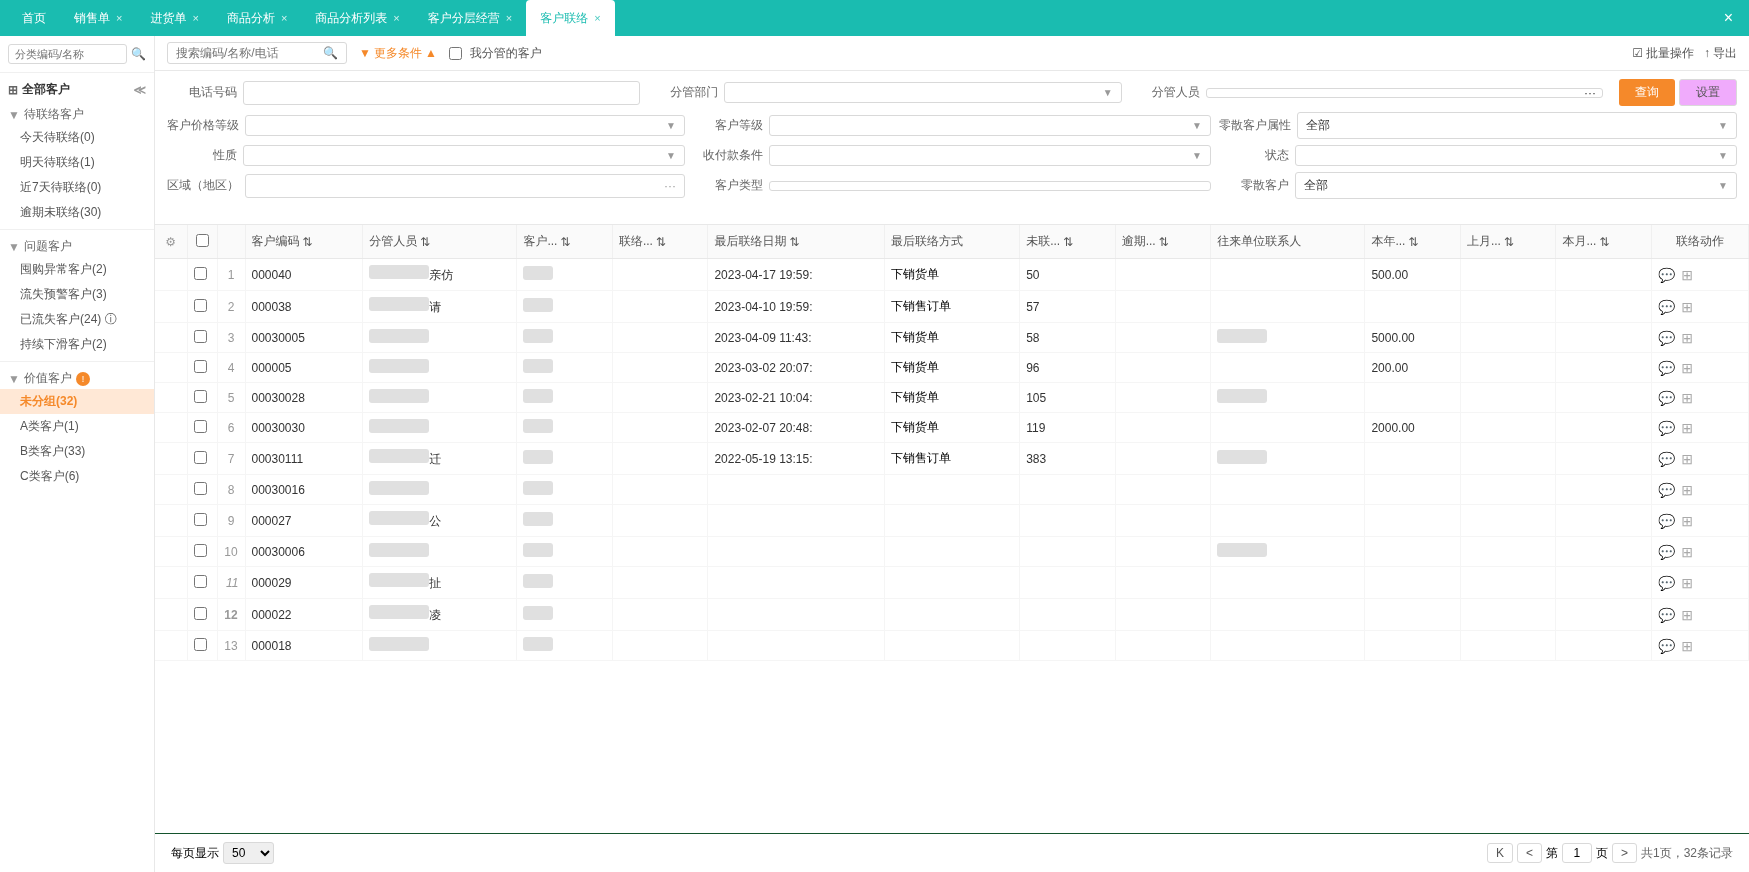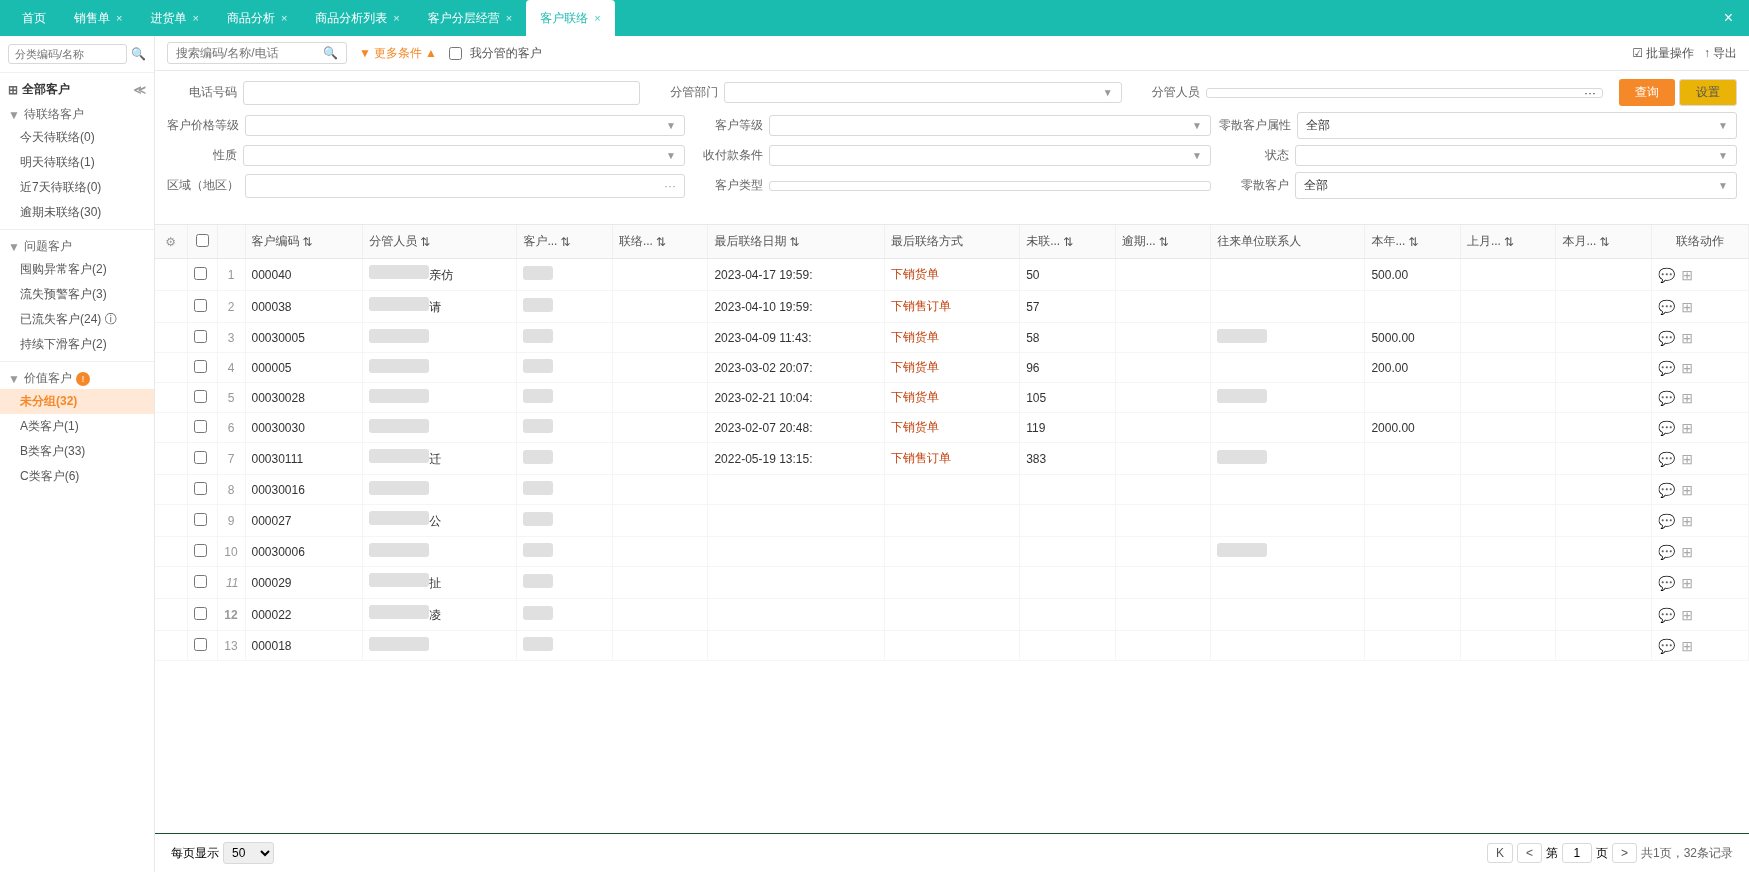--- a/index.html
+++ b/index.html
@@ -237,21 +237,21 @@
     .btn-query {
       background: #f5892a;
       color: #fff;
       border: none;
       border-radius: 3px;
       padding: 5px 16px;
       cursor: pointer;
       font-size: 12px;
     }
     .btn-reset {
-      background: #eab308;
+      background: #f0abfc;
       color: #555;
       border: 1px solid #d9d9d9;
       border-radius: 3px;
       padding: 4px 16px;
       cursor: pointer;
       font-size: 12px;
     }
 
     
     .table-container {
@@ -285,21 +285,21 @@
     tbody tr {
       border-bottom: 1px solid #f5f5f5;
     }
     tbody tr td {
       padding: 6px 6px;
       color: #333;
       border-right: 1px solid #f5f5f5;
       white-space: nowrap;
     }
     .link-text {
-      color: #c2410c;
+      color: #000000;
       cursor: pointer;
     }
     .blurred {
       color: transparent;
       background: #e0e0e0;
       border-radius: 3px;
       user-select: none;
       display: inline-block;
       min-width: 60px;
       height: 14px;

